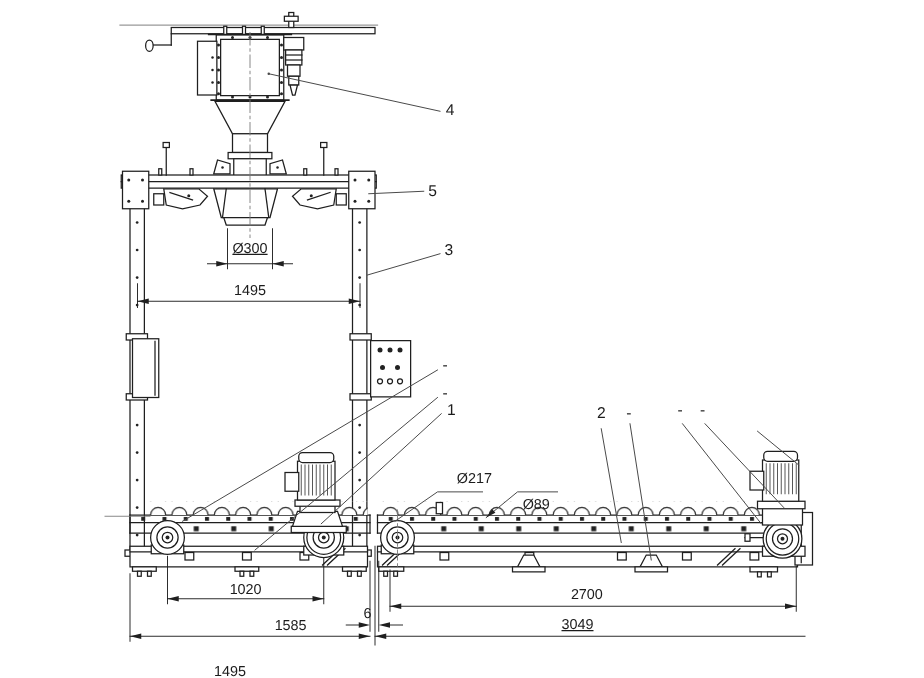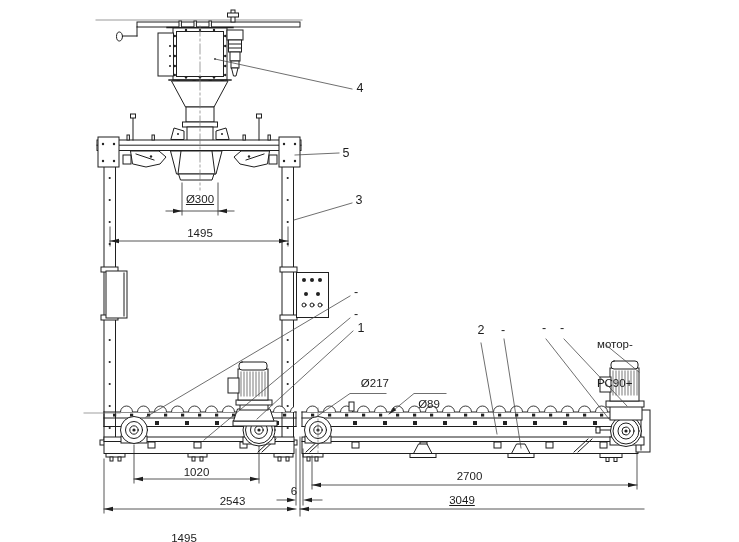--- a/index.html
+++ b/index.html
@@ -385,37 +385,33 @@
       <line x1="606" y1="345" x2="639" y2="372"></line>
       <polyline points="386,393.5 350,393.5 316,417" fill="none"></polyline>
       <polyline points="446,393.5 414,393.5 389,414" fill="none"></polyline>
       <polygon points="389,414 396.3,410.2 393.7,407.2" fill="#222" stroke="none"></polygon>
     </g>
   </g>
 </svg>
 
   <div class="lbl" style="left:180px;top:193px;width:40px;text-decoration:underline;">Ø300</div>
   <div class="lbl" style="left:178px;top:227px;width:44px;">1495</div>
-  <div class="lbl" style="left:348px;top:377px;width:41px;text-align:right;">Ø217</div>
+  <div class="lbl" style="left:359px;top:377px;width:41px;">Ø217</div>
   <div class="lbl" style="left:411px;top:398px;width:36px;">Ø89</div>
   <div class="lbl" style="left:174px;top:466px;width:45px;text-align:center;">1020</div>
   <div class="lbl" style="left:287px;top:485px;width:14px;">6</div>
-  <div class="lbl" style="left:210px;top:495px;width:45px;">2543</div>
+  <div class="lbl" style="left:210px;top:495px;width:45px;">1585</div>
   <div class="lbl" style="left:446px;top:470px;width:47px;">2700</div>
   <div class="lbl" style="left:439px;top:494px;width:46px;text-decoration:underline;">3049</div>
   <div class="lbl" style="left:161px;top:532px;width:46px;">1495</div>
 
   <div class="lbl callout" style="left:353px;top:82px;width:14px;">4</div>
   <div class="lbl callout" style="left:339px;top:147px;width:14px;">5</div>
   <div class="lbl callout" style="left:352px;top:194px;width:14px;">3</div>
   <div class="lbl callout" style="left:350px;top:286px;width:12px;">-</div>
   <div class="lbl callout" style="left:350px;top:308px;width:12px;">-</div>
   <div class="lbl callout" style="left:354px;top:322px;width:14px;">1</div>
   <div class="lbl callout" style="left:474px;top:324px;width:14px;">2</div>
   <div class="lbl callout" style="left:497px;top:324px;width:12px;">-</div>
   <div class="lbl callout" style="left:538px;top:322px;width:12px;">-</div>
   <div class="lbl callout" style="left:556px;top:322px;width:12px;">-</div>
 
-  <div class="lbl motor-lbl" style="left:597px;top:312px;width:50px;">
-    <div>мотор-</div>
-    <div>РС90+</div>
-  </div>
 </div>
 
 </body></html>

